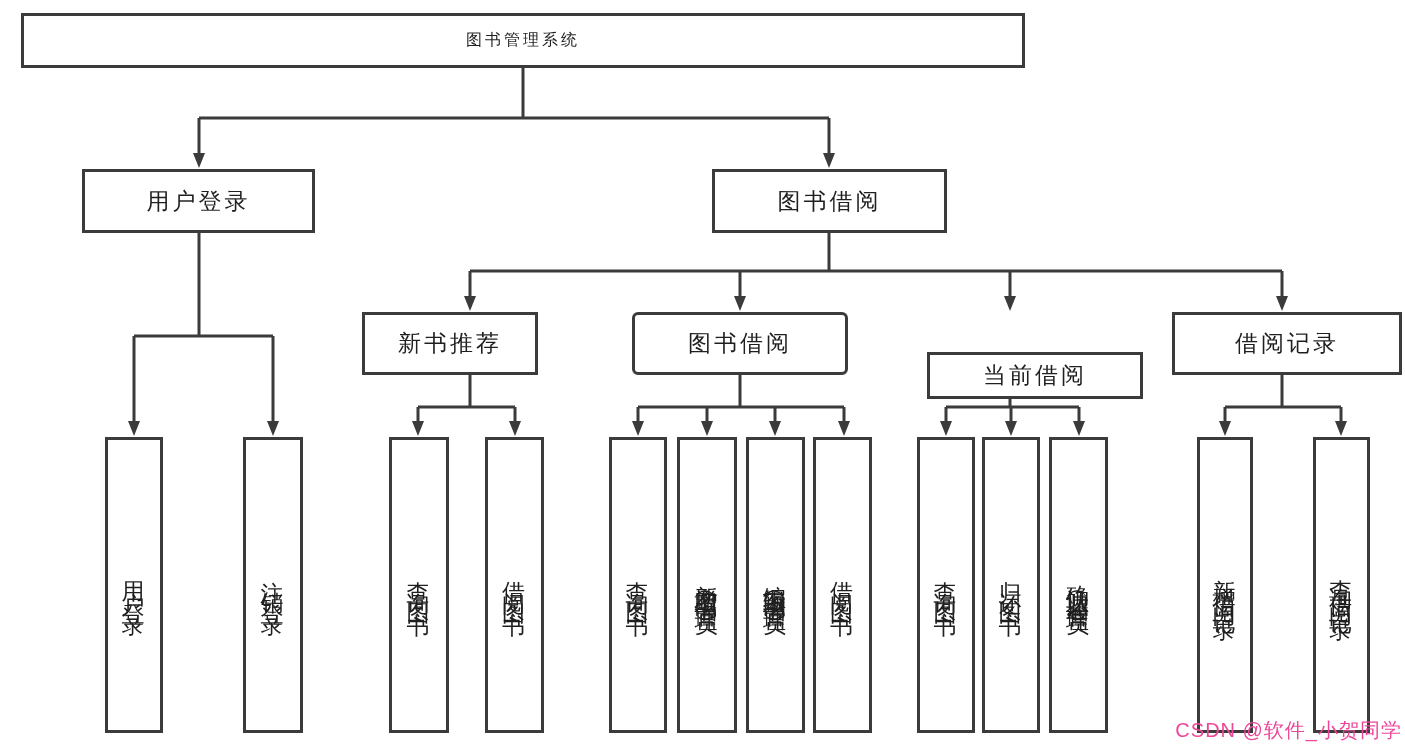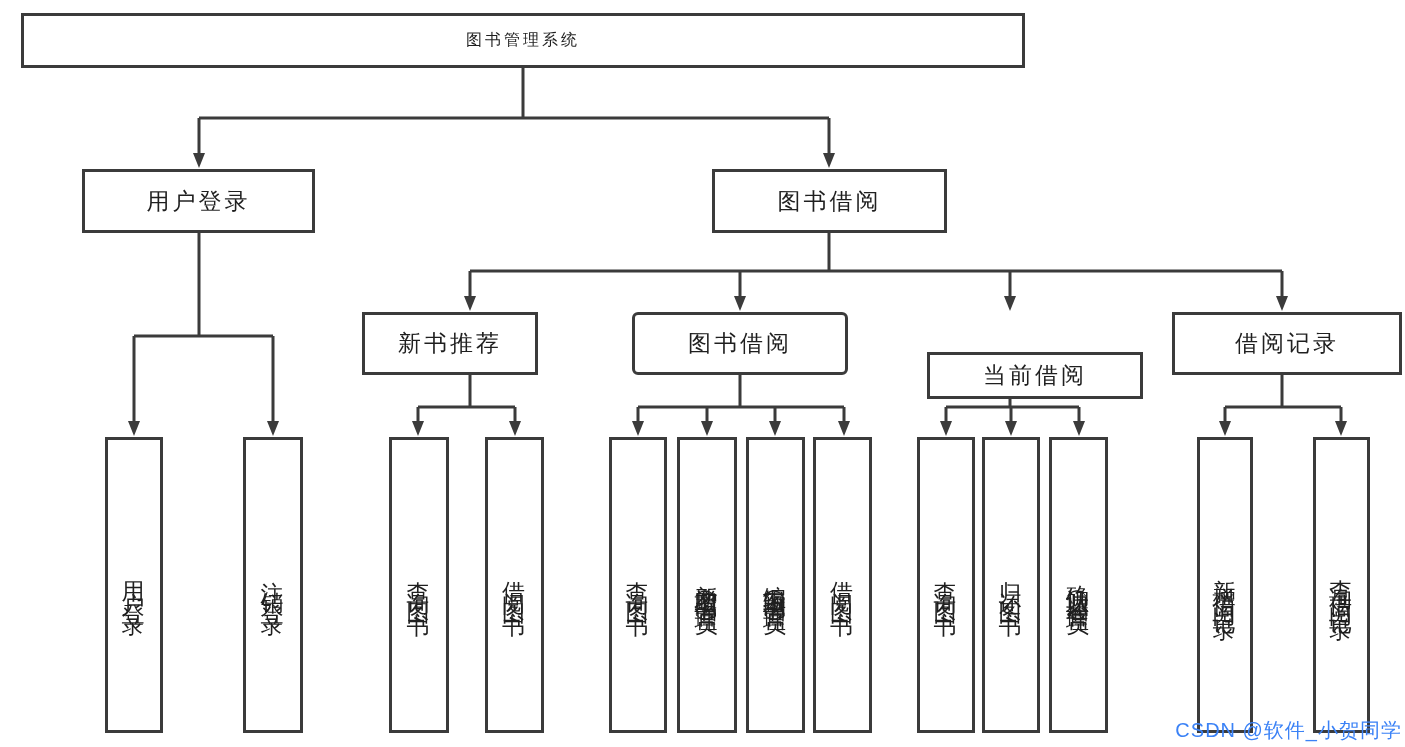--- a/index.html
+++ b/index.html
@@ -27,21 +27,21 @@
   .root-box { font-size: 16px; }
   .v { writing-mode: vertical-rl; font-size: 23px; }
   .ls4 { letter-spacing: 11px; }
   .ls6 { letter-spacing: 8px; }
   .ls9 { letter-spacing: 4px; }
   .watermark {
     position: absolute;
     top: 717px;
     right: 3px;
     font-size: 20px;
-    color: #3b82f6;
+    color: #ec4899;
     letter-spacing: 1px;
     z-index: 5;
     white-space: nowrap;
   }
 </style>
 </head>
 <body>
 
 <div class="canvas">
 

